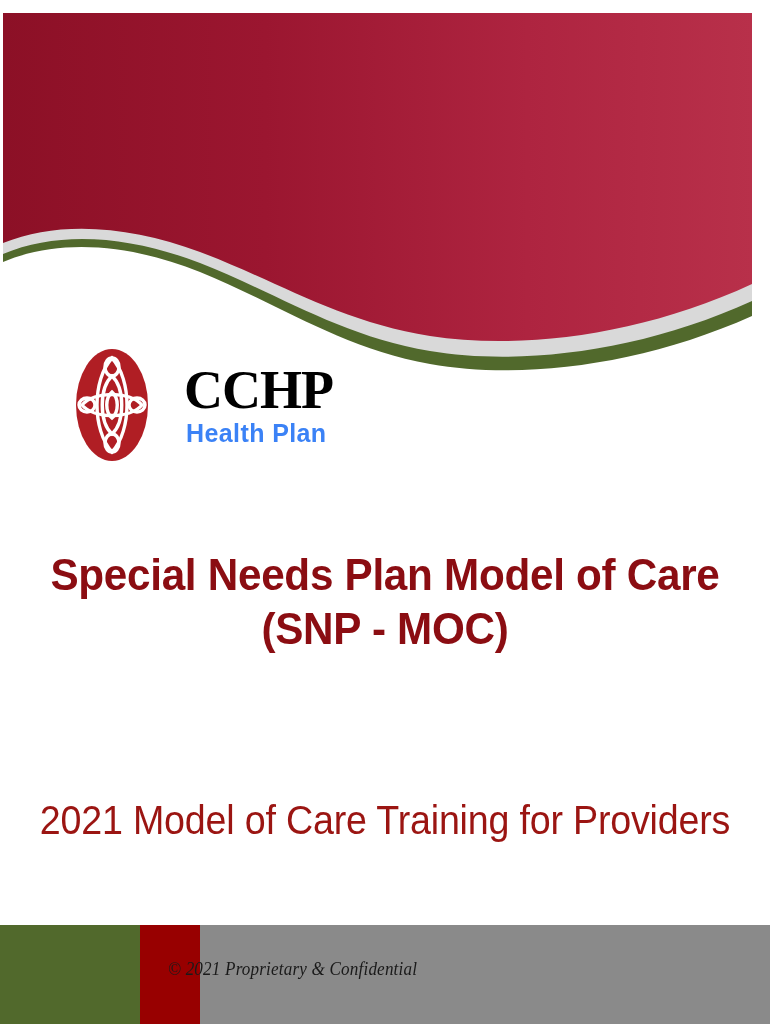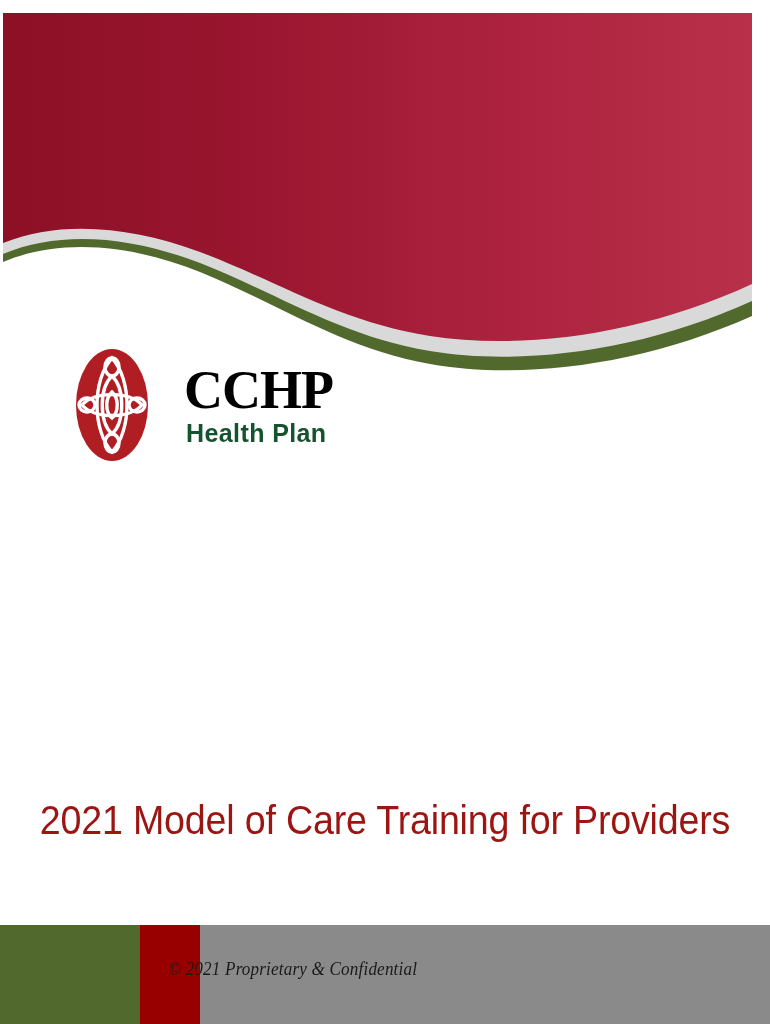--- a/index.html
+++ b/index.html
@@ -65,21 +65,21 @@
     font-size: 54px;
     letter-spacing: -1px;
     color: #000000;
     line-height: 0.98;
   }
   .logo-tag {
     font-family: "Liberation Sans", sans-serif;
     font-weight: bold;
     font-size: 25px;
     letter-spacing: 0.4px;
-    color: #14532d;
+    color: #3b82f6;
     margin-top: 4px;
     margin-left: 2px;
   }
 
   
   .title-area {
     position: absolute;
     left: 0;
     top: 548px;
     width: 770px;
@@ -219,20 +219,26 @@
           <ellipse cx="63" cy="59" rx="8" ry="7"></ellipse>
         </g>
       </svg>
     </div>
     <div class="logo-words">
       <div class="logo-cchp">CCHP</div>
       <div class="logo-tag">Health Plan</div>
     </div>
   </div>
 
+  <div class="title-area">
+    <div class="main-title">
+      <span class="line">Special Needs Plan Model of Care</span>
+      <span class="line">(SNP - MOC)</span>
+    </div>
+  </div>
 
   <div class="subtitle">2021 Model of Care Training for Providers</div>
 
   <div class="footer">
     <div class="footer-green"></div>
     <div class="footer-red"></div>
     <div class="footer-gray"></div>
   </div>
   <div class="footer-text">© 2021 Proprietary &amp; Confidential</div>
 

